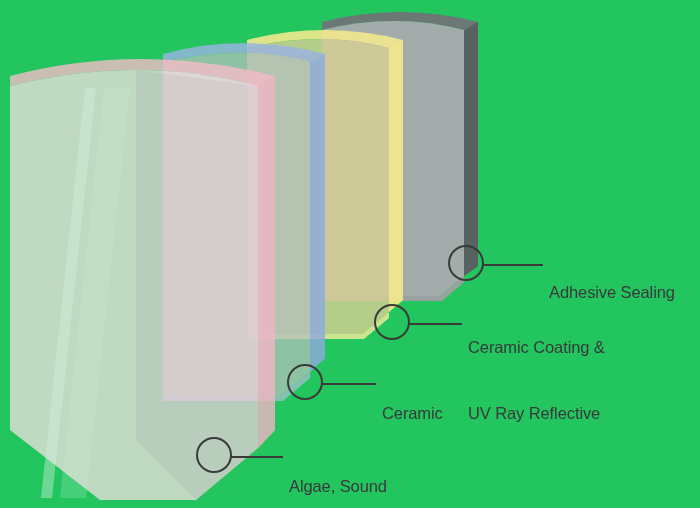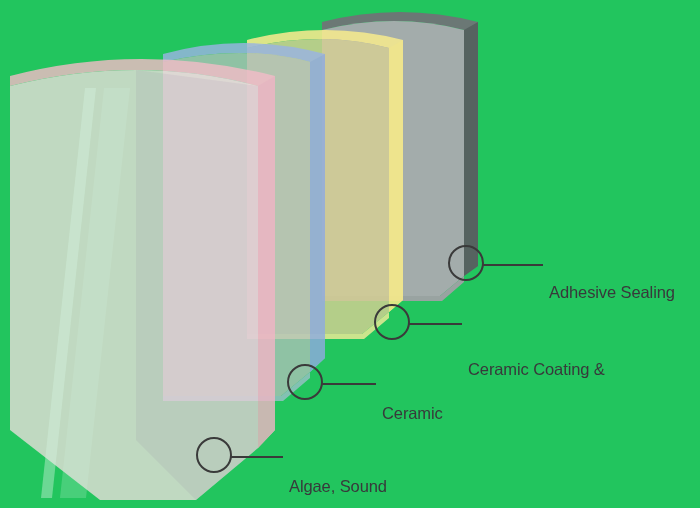--- a/index.html
+++ b/index.html
@@ -111,22 +111,23 @@
         <line x1="231" y1="457" x2="283" y2="457" stroke="#3a3a3a" stroke-width="2"></line>
       </g>
 
     </g>
   </svg>
 
   <div class="callout-label" style="left:549px; top:238px;">
     <div>Adhesive Sealing</div>
   </div>
 
-  <div class="callout-label" style="left:468px; top:315px;">
+  <div class="callout-label" style="left:468px; top:293px;">
     <div>Ceramic Coating &amp;</div>
+    <div>UV Ray Reflective</div>
   </div>
 
   <div class="callout-label" style="left:382px; top:359px;">
     <div>Ceramic</div>
   </div>
 
   <div class="callout-label" style="left:289px; top:432px;">
     <div>Algae, Sound</div>
     
   </div>

